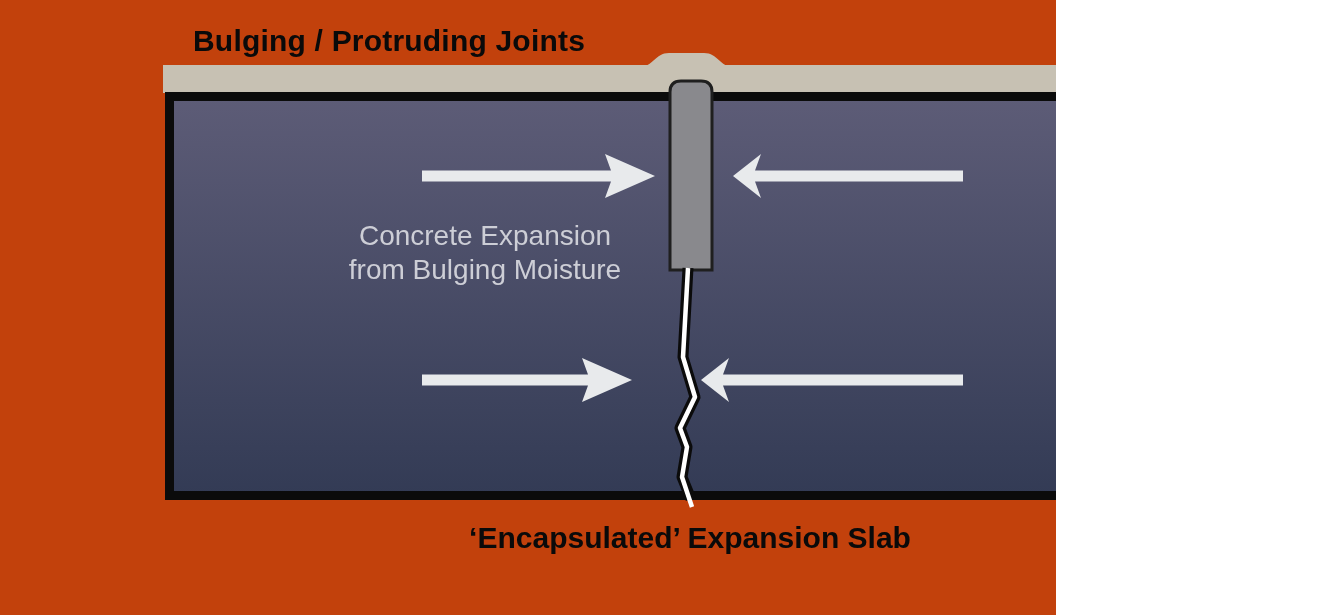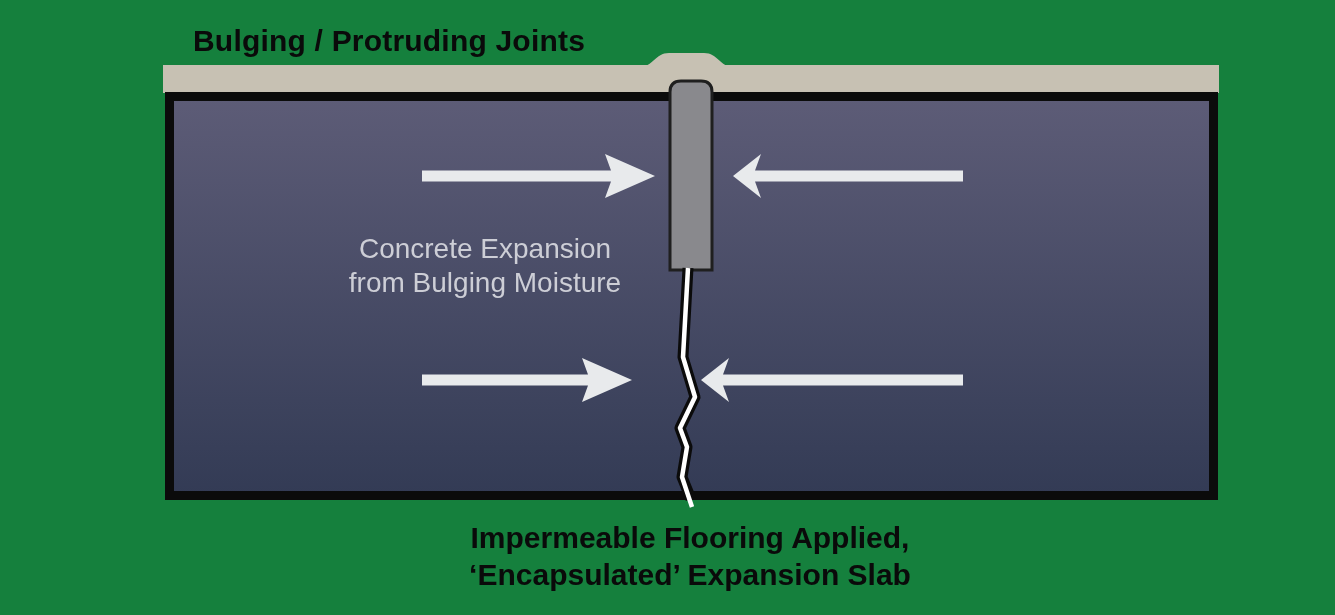--- a/index.html
+++ b/index.html
@@ -1,20 +1,20 @@
 <!DOCTYPE html>
 <html><head>
 <meta charset="utf-8">
 <style>
   html, body { margin: 0; padding: 0; background: #ffffff; }
   .canvas {
     position: relative;
-    width: 1335px;
+    width: 1056px;
     height: 615px;
-    background: #15803d;
+    background: #c2410c;
     overflow: hidden;
     font-family: "Liberation Sans", sans-serif;
   }
   .diagram-svg {
     position: absolute;
     left: 0; top: 0;
     width: 1335px;
     height: 615px;
   }
   .title {
@@ -23,21 +23,21 @@
     top: 24px;
     font-size: 30px;
     font-weight: bold;
     color: #0a0a0a;
     letter-spacing: 0.2px;
     white-space: nowrap;
   }
   .slab-label {
     position: absolute;
     left: 270px;
-    top: 232px;
+    top: 219px;
     width: 430px;
     text-align: center;
     font-size: 28px;
     font-weight: normal;
     line-height: 34px;
     color: #cdced6;
   }
   .caption {
     position: absolute;
     left: 390px;
@@ -82,17 +82,16 @@
     <path d="M 688 268 L 683 357 L 695 397 L 680 428 L 687 447 L 682 477 L 691 499" fill="none" stroke-width="11" stroke-linejoin="round" stroke-linecap="butt" stroke="#0b0b0b"></path>
     <path d="M 688 268 L 683 357 L 695 397 L 680 428 L 687 447 L 682 477 L 692 507" fill="none" stroke-width="4.5" stroke-linejoin="round" stroke-linecap="butt" stroke="#ffffff"></path>
   </svg>
 
   <div class="slab-label">
     <div>Concrete Expansion</div>
     <div>from Bulging Moisture</div>
   </div>
 
   <div class="caption">
-    <div>Impermeable Flooring Applied,</div>
     <div>‘Encapsulated’ Expansion Slab</div>
   </div>
 
 </div>
 
 </body></html>

